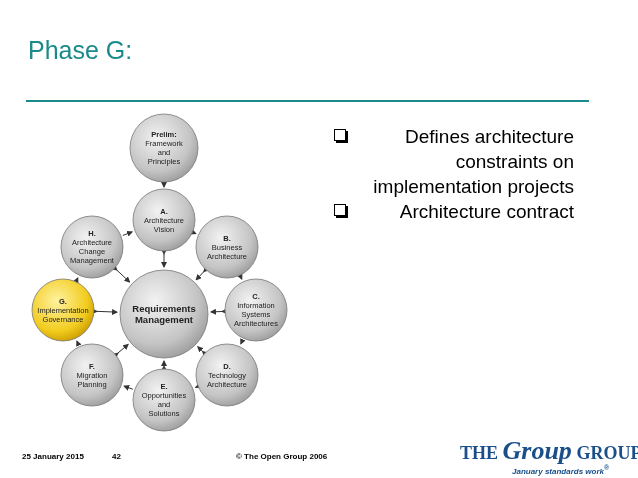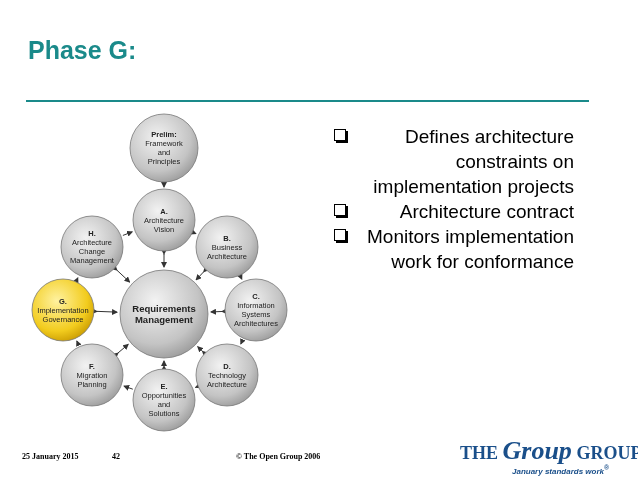--- a/index.html
+++ b/index.html
@@ -1,23 +1,23 @@
 <!DOCTYPE html>
 <html><head>
 <meta charset="utf-8">
 <style>
   html, body { margin: 0; padding: 0; }
   body { width: 638px; height: 478px; background: #ffffff; position: relative; overflow: hidden; font-family: "Liberation Sans", sans-serif; }
-  .title { position: absolute; left: 28px; top: 34px; color: #1a8a8a; font-weight: bold; font-size: 25px; line-height: 32px; }
+  .title { position: absolute; left: 28px; top: 34px; color: #1a8a8a; font-weight: normal; font-size: 25px; line-height: 32px; }
   .title-rule { position: absolute; left: 26px; top: 100px; width: 563px; height: 2px; background: #1a8a8a; }
   svg.diagram { position: absolute; left: 0; top: 0; }
   .bullets { position: absolute; left: 334px; top: 124px; width: 240px; font-size: 19px; line-height: 25px; color: #000; text-align: right; }
   .bullet { position: relative; padding-left: 20px; }
   .bullet-box { position: absolute; left: 0; top: 5px; width: 10px; height: 10px; border: 1.5px solid #000; box-shadow: 2px 2px 0 #000; background: #fff; }
-  .footer { position: absolute; top: 452px; font-family: Liberation Serif, serif; font-weight: bold; font-size: 8px; color: #000; }
+  .footer { position: absolute; top: 452px; font-family: Liberation Sans, sans-serif; font-weight: bold; font-size: 8px; color: #000; }
   .logo { position: absolute; left: 460px; top: 436px; width: 170px; height: 40px; }
   .logo-main { position: absolute; left: 0; top: 0; font-family: "Liberation Serif", serif; font-size: 18px; color: #1a4f8a; font-weight: bold; white-space: nowrap; }
   .logo-open { font-style: italic; font-size: 26px; }
   .logo-tag { position: absolute; left: 52px; top: 28px; font-family: "Liberation Sans", sans-serif; font-size: 8px; font-style: italic; font-weight: bold; color: #1a4f8a; white-space: nowrap; }
 </style>
 </head>
 <body>
 
 <div class="title">
   <div>Phase G:</div>
@@ -128,24 +128,20 @@
 
 <div class="bullets">
   <div class="bullet">
     <span class="bullet-box"></span>
     <span>Defines architecture constraints on implementation projects</span>
   </div>
   <div class="bullet">
     <span class="bullet-box"></span>
     <span>Architecture contract</span>
   </div>
-  <div class="bullet">
-    <span class="bullet-box"></span>
-    <span>Monitors implementation work for conformance</span>
-  </div>
 </div>
 
 <div class="footer" style="left:22px;">25 January 2015</div>
 <div class="footer" style="left:112px;">42</div>
 <div class="footer" style="left:236px;">© The Open Group 2006</div>
 
 <div class="logo">
   <div class="logo-main">
     <span>THE</span>
     <span class="logo-open">Group</span>

